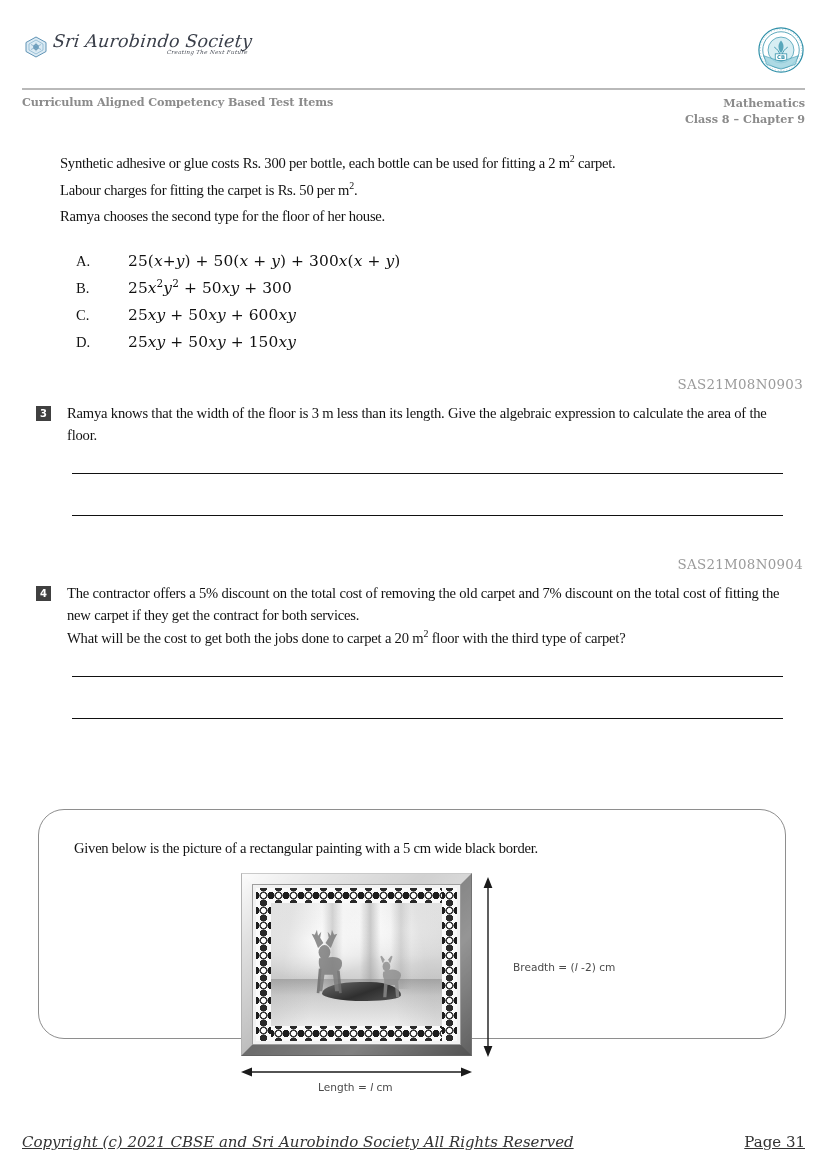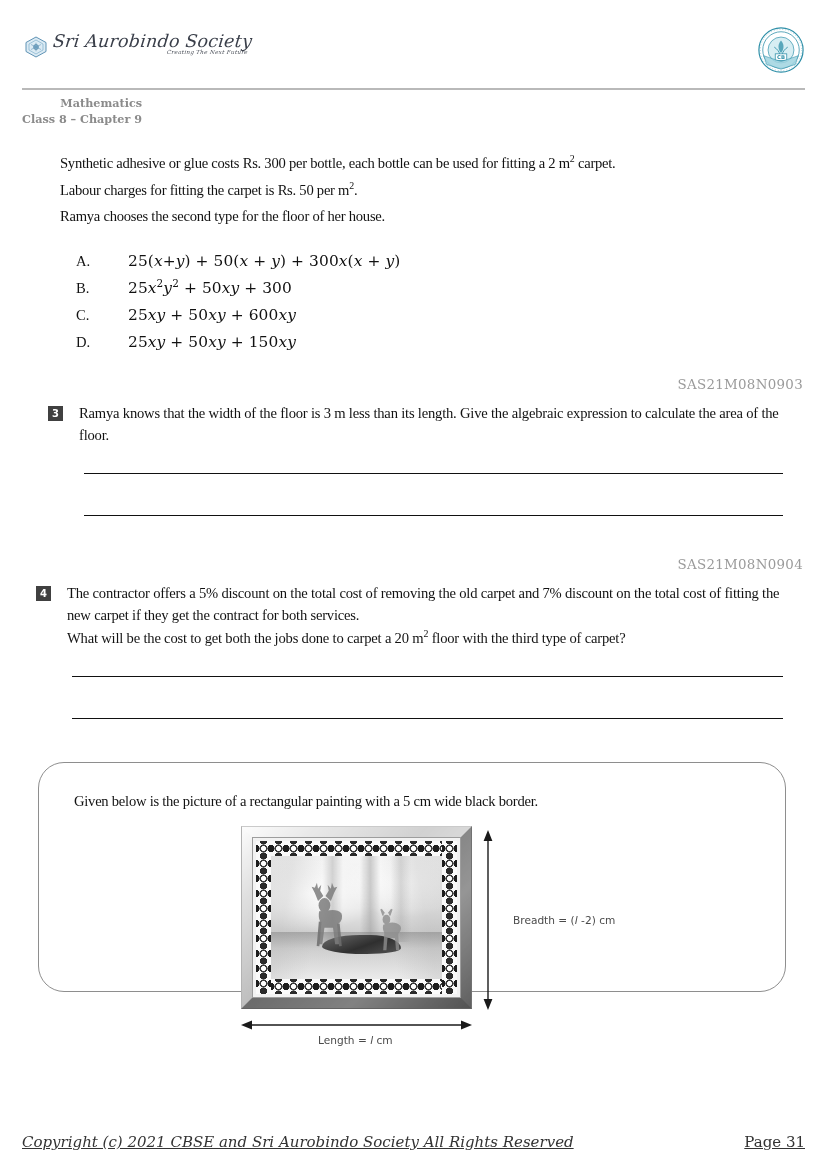--- a/index.html
+++ b/index.html
@@ -208,21 +208,21 @@
   .aline {
     height: 0;
     border-bottom: 1.6px solid #111111;
     margin-bottom: 41px;
   }
 
   
   .figbox {
     position: absolute;
     left: 38px;
-    top: 762px;
+    top: 809px;
     width: 748px;
     height: 230px;
     border: 1.4px solid #8e8e8e;
     border-radius: 26px;
     box-sizing: border-box;
   }
   .fig-caption {
     margin: 30px 0 0 35px;
     font-size: 14.6px;
     color: #121212;
@@ -419,20 +419,21 @@
       <path d="M14 62 L50 74 L86 62 L80 80 L50 90 L20 80 Z" fill="#9fd4e0" stroke="#2e8fa8" stroke-width="1.4" opacity=".85"></path>
       <g stroke="#2e8fa8" stroke-width="1" fill="none" opacity=".8">
         <circle cx="50" cy="50" r="43" stroke-dasharray="2 4"></circle>
       </g>
     </svg>
   </div>
 
   <div class="header-rule"></div>
 
   <div class="header-band">
+    <div class="header-left">Curriculum Aligned Competency Based Test Items</div>
     <div class="header-right">
       <div>Mathematics</div>
       <div>Class 8 – Chapter 9</div>
     </div>
   </div>
 
   <div class="content">
 
     <div class="stem">
       <p>
@@ -456,21 +457,21 @@
       <div class="opt-row">
         <span class="opt-letter">C.</span>
         <span class="opt-expr">25<i>xy</i> + 50<i>xy</i> + 600<i>xy</i></span>
       </div>
       <div class="opt-row">
         <span class="opt-letter">D.</span>
         <span class="opt-expr">25<i>xy</i> + 50<i>xy</i> + 150<i>xy</i></span>
       </div>
     </div>
 
-    <div style="margin-top:26px;padding-left:12px;">
+    <div style="margin-top:26px;">
       <div class="qcode">SAS21M08N0903</div>
       <div class="qrow">
         <div class="qnum">3</div>
         <div class="qtext">Ramya knows that the width of the floor is 3 m less than its length. Give the algebraic expression to calculate the area of the floor.</div>
       </div>
       <div class="answer-lines">
         <div class="aline"></div>
         <div class="aline"></div>
       </div>
     </div>

